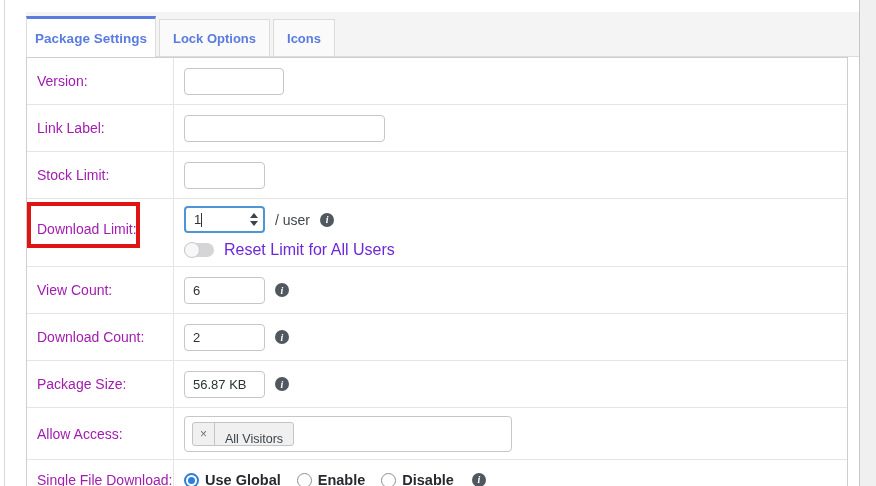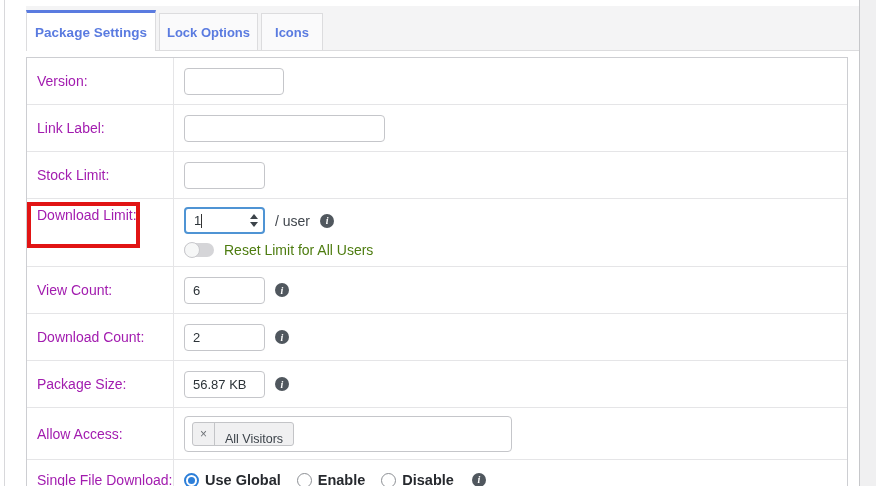--- a/index.html
+++ b/index.html
@@ -4,29 +4,29 @@
 <style>
   * { margin:0; padding:0; box-sizing:border-box; }
   html,body { width:876px; height:486px; overflow:hidden; background:#fff;
               font-family:"Liberation Sans", sans-serif; position:relative; }
 
   .left-line  { position:absolute; left:4px; top:0; width:1px; height:486px; background:#d8d8db; }
   .right-rail { position:absolute; left:859px; top:0; width:17px; height:486px;
                 background:#f0f0f1; border-left:1px solid #c6c7ca; }
 
   
-  .tabstrip { position:absolute; left:26px; top:6px; width:833px; height:45px;
+  .tabstrip { position:absolute; left:26px; top:12px; width:833px; height:45px;
               background:#f4f4f5; border-bottom:1px solid #dcdcde;
               display:flex; align-items:flex-end; }
   .tab { height:37px; margin-right:3px; display:flex; align-items:center; justify-content:center;
          background:#fafafb; border:1px solid #dcdcde; border-bottom:none;
          color:#5a7be0; font-weight:bold; font-size:13px; cursor:pointer; }
   .tab.active { height:41px; background:#fff; border-top:3px solid #5a7be0;
                 margin-bottom:-1px; z-index:2; font-size:13.5px; }
-  .tab-1 { width:130px; } .tab-2 { width:99px; } .tab-3 { width:62px; }
+  .tab-1 { width:130px; } .tab-2 { width:111px; } .tab-3 { width:62px; }
 
   
   .panel { position:absolute; left:26px; top:57px; width:822px;
            border:1px solid #cdced2; background:#fff; }
   .row { display:flex; border-top:1px solid #e5e5e7; }
   .row:first-child { border-top:none; }
   .r-sm { height:46px; } .r-md { height:47px; } .r-dl { height:68px; }
   .r-tag { height:52px; } .r-last { height:40px; }
 
   .cell-label { width:147px; flex:0 0 147px; border-right:1px solid #e5e5e7;
@@ -38,40 +38,40 @@
          padding:0 8px; font-size:13px; color:#2c3338; font-family:inherit; }
   .w100 { width:100px; } .w201 { width:201px; } .w81 { width:81px; }
 
   .info { width:14px; height:14px; border-radius:50%; background:#50575e; color:#fff;
           flex:0 0 14px; display:inline-flex; align-items:center; justify-content:center;
           font-size:10px; font-weight:bold; font-style:italic;
           font-family:"Liberation Serif", serif; margin-left:10px; cursor:pointer; }
 
   
   .cell-label.dl { position:relative; align-items:flex-start; }
-  .dl-label-text { margin-top:8px; }
+  .dl-label-text { margin-top:22px; }
   .hl-rect { position:absolute; left:0; top:3px; width:113px; height:46px;
              border:4px solid #e11414; }
   .cell-field.dl { flex-direction:column; align-items:flex-start; justify-content:center; gap:8px; }
   .fline { display:flex; align-items:center; }
 
   .num-input { width:81px; height:27px; border:2px solid #4f94d4; border-radius:4px;
                background:#fff; display:flex; align-items:center; padding:0 5px 0 8px; }
   .num-val { font-size:13px; color:#2c3338; }
   .caret { width:1px; height:14px; background:#333; }
   .spinner { margin-left:auto; display:flex; flex-direction:column; gap:3px; align-items:center; cursor:pointer; }
   .tri-up   { width:0; height:0; border-left:4px solid transparent; border-right:4px solid transparent; border-bottom:5px solid #3c434a; }
   .tri-down { width:0; height:0; border-left:4px solid transparent; border-right:4px solid transparent; border-top:5px solid #3c434a; }
   .unit { margin-left:10px; font-size:14px; color:#40464d; }
 
   .toggle { width:30px; height:14px; border-radius:8px; background:#d5d5d8;
             position:relative; display:inline-block; cursor:pointer; flex:0 0 30px; }
   .knob { position:absolute; left:0px; top:-1px; width:16px; height:16px; border-radius:50%;
           background:#f6f7f7; border:1px solid #c9c9cd; }
-  .toggle-label { margin-left:10px; font-size:14px; color:#4d7c0f; }
+  .toggle-label { margin-left:10px; font-size:16px; color:#6d28d9; }
 
   
   .tagbox { width:328px; height:36px; border:1px solid #c5c6ca; border-radius:4px;
             background:#fff; display:flex; align-items:center; padding-left:7px; cursor:text; }
   .tag { display:flex; align-items:stretch; height:24px; border:1px solid #c3c4c7;
          border-radius:3px; background:#f0f0f1; overflow:hidden; }
   .tag-x { width:22px; display:flex; align-items:center; justify-content:center;
            border-right:1px solid #c3c4c7; color:#6e7277; font-size:12px; cursor:pointer; }
   .tag-label { display:flex; align-items:center; padding:16px 10px; font-size:12.5px; color:#3c434a; }
 

